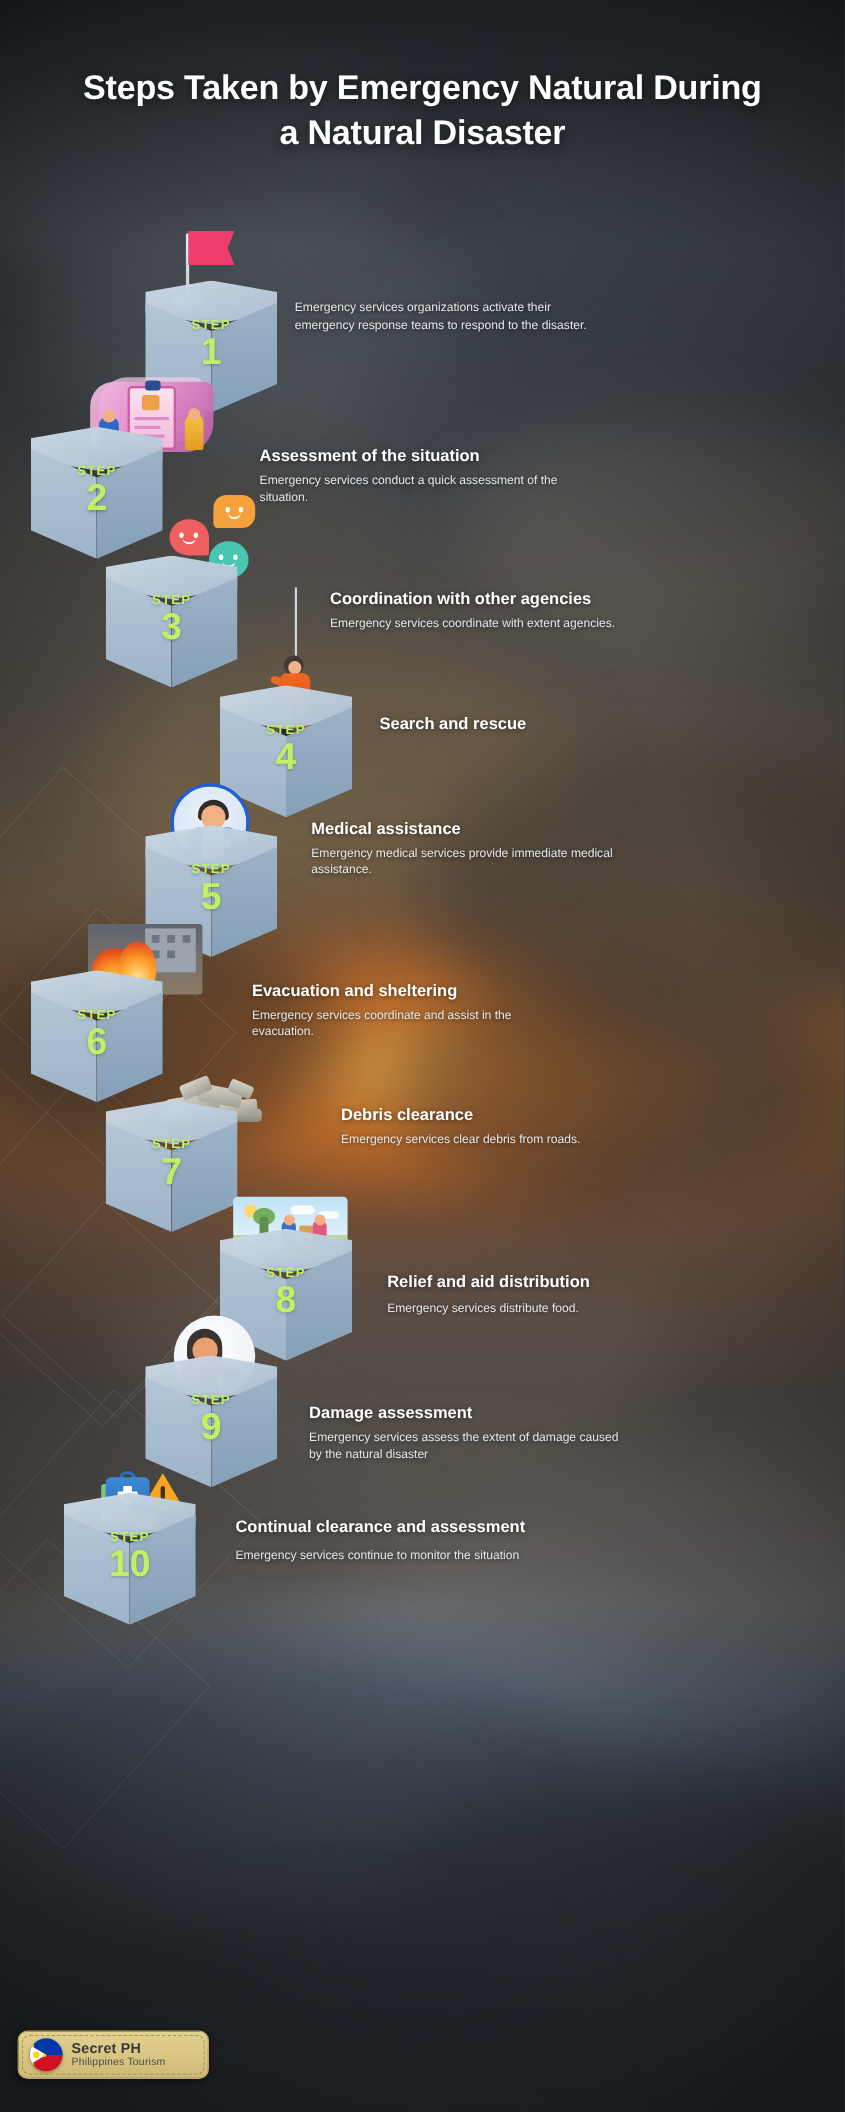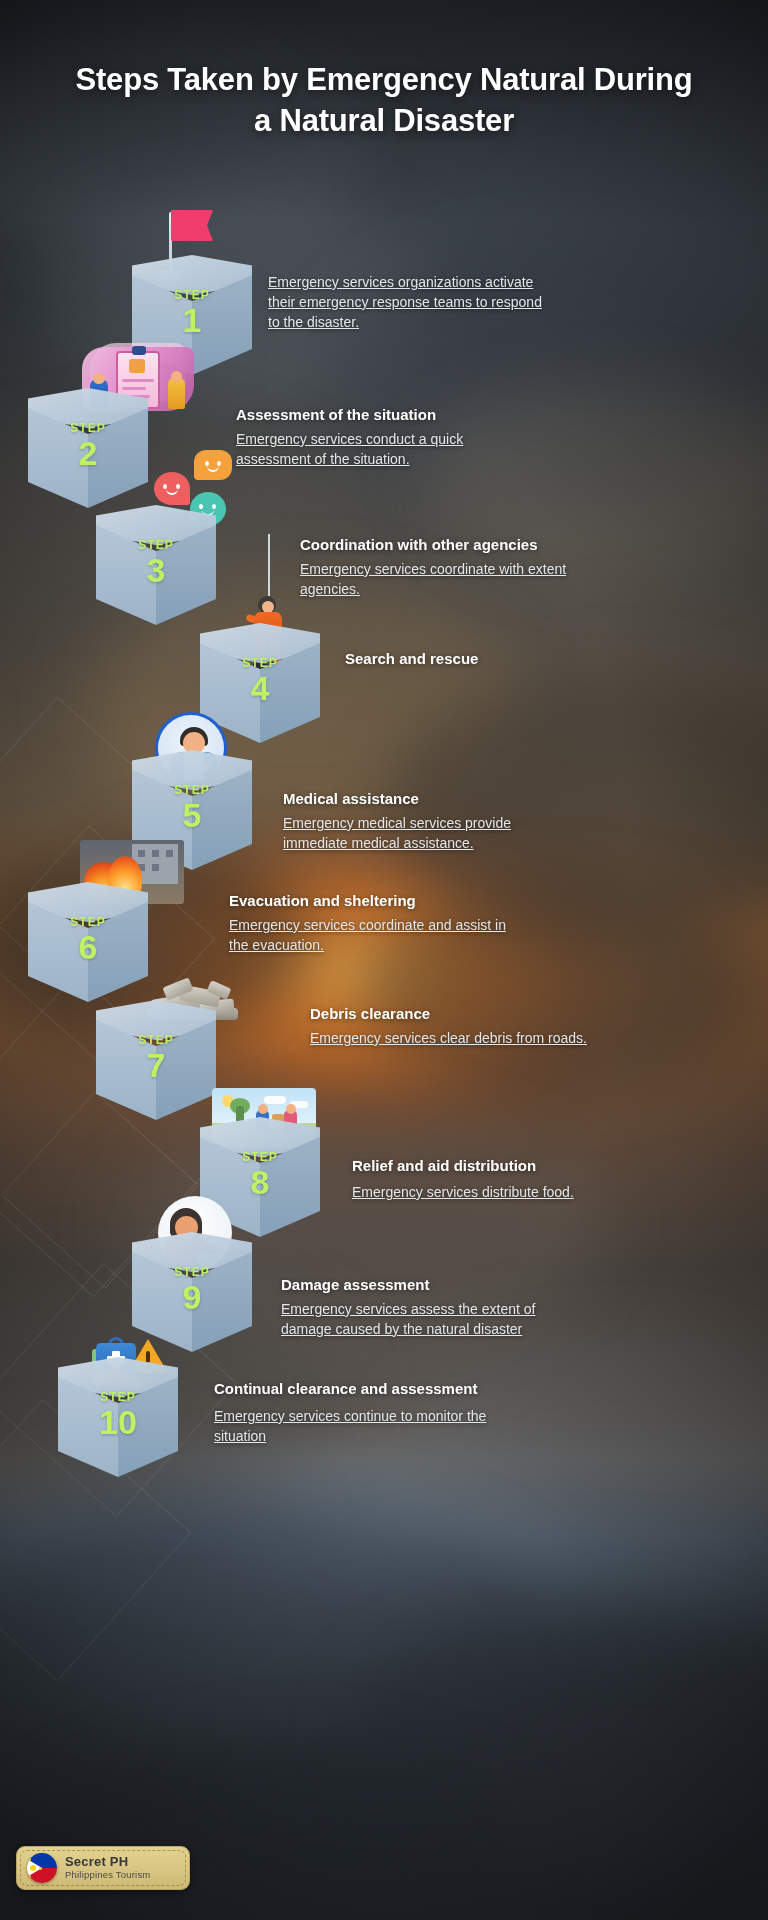--- a/index.html
+++ b/index.html
@@ -153,23 +153,22 @@
   }
 
   
   .panel { position: absolute; }
   .panel h3 {
     color: #ffffff; font-size: 15px; font-weight: bold; line-height: 1.25;
     text-shadow: 0 1px 5px rgba(0,0,0,.5);
     margin-bottom: 5px;
   }
   .panel p {
-    color: #e3e7ea; font-size: 14px; line-height: 1.42;
+    color: #e3e7ea; font-size: 11px; line-height: 1.42;
     text-shadow: 0 1px 4px rgba(0,0,0,.55);
-    text-decoration: underline;
   }
 
   
   .illu { position: absolute; }
 
   
   .flagpole { position:absolute; left: 14px; top: 12px; width: 3px; height: 64px;
     background: linear-gradient(180deg,#e8eef4,#b9c8d6); border-radius:2px; }
   .flagcloth { position:absolute; left: 16px; top: 10px; width: 42px; height: 31px;
     background:#ef3e6d; clip-path: polygon(0 0, 100% 0, 86% 50%, 100% 100%, 0 100%);
@@ -493,21 +492,21 @@
     </div>
     <div class="cube" style="left:132px; top:750px; width:120px; height:120px;">
       <div class="top"></div>
       <div class="left"></div>
       <div class="right"></div>
       <div class="lbl">
         <div class="word">STEP</div>
         <div class="num">5</div>
       </div>
     </div>
-    <div class="panel" style="left:283px; top:790px; width:280px;">
+    <div class="panel" style="left:283px; top:745px; width:280px;">
       <h3>Medical assistance</h3>
       <p>Emergency medical services provide immediate medical assistance.</p>
     </div>
   </div>
 
   <div class="step">
     <div class="illu" style="left:80px; top:840px; width:104px; height:64px;">
       <div class="ev-box">
         <div class="ev-bldg"></div>
         <div class="ev-win" style="left:58px; top:10px;"></div>

